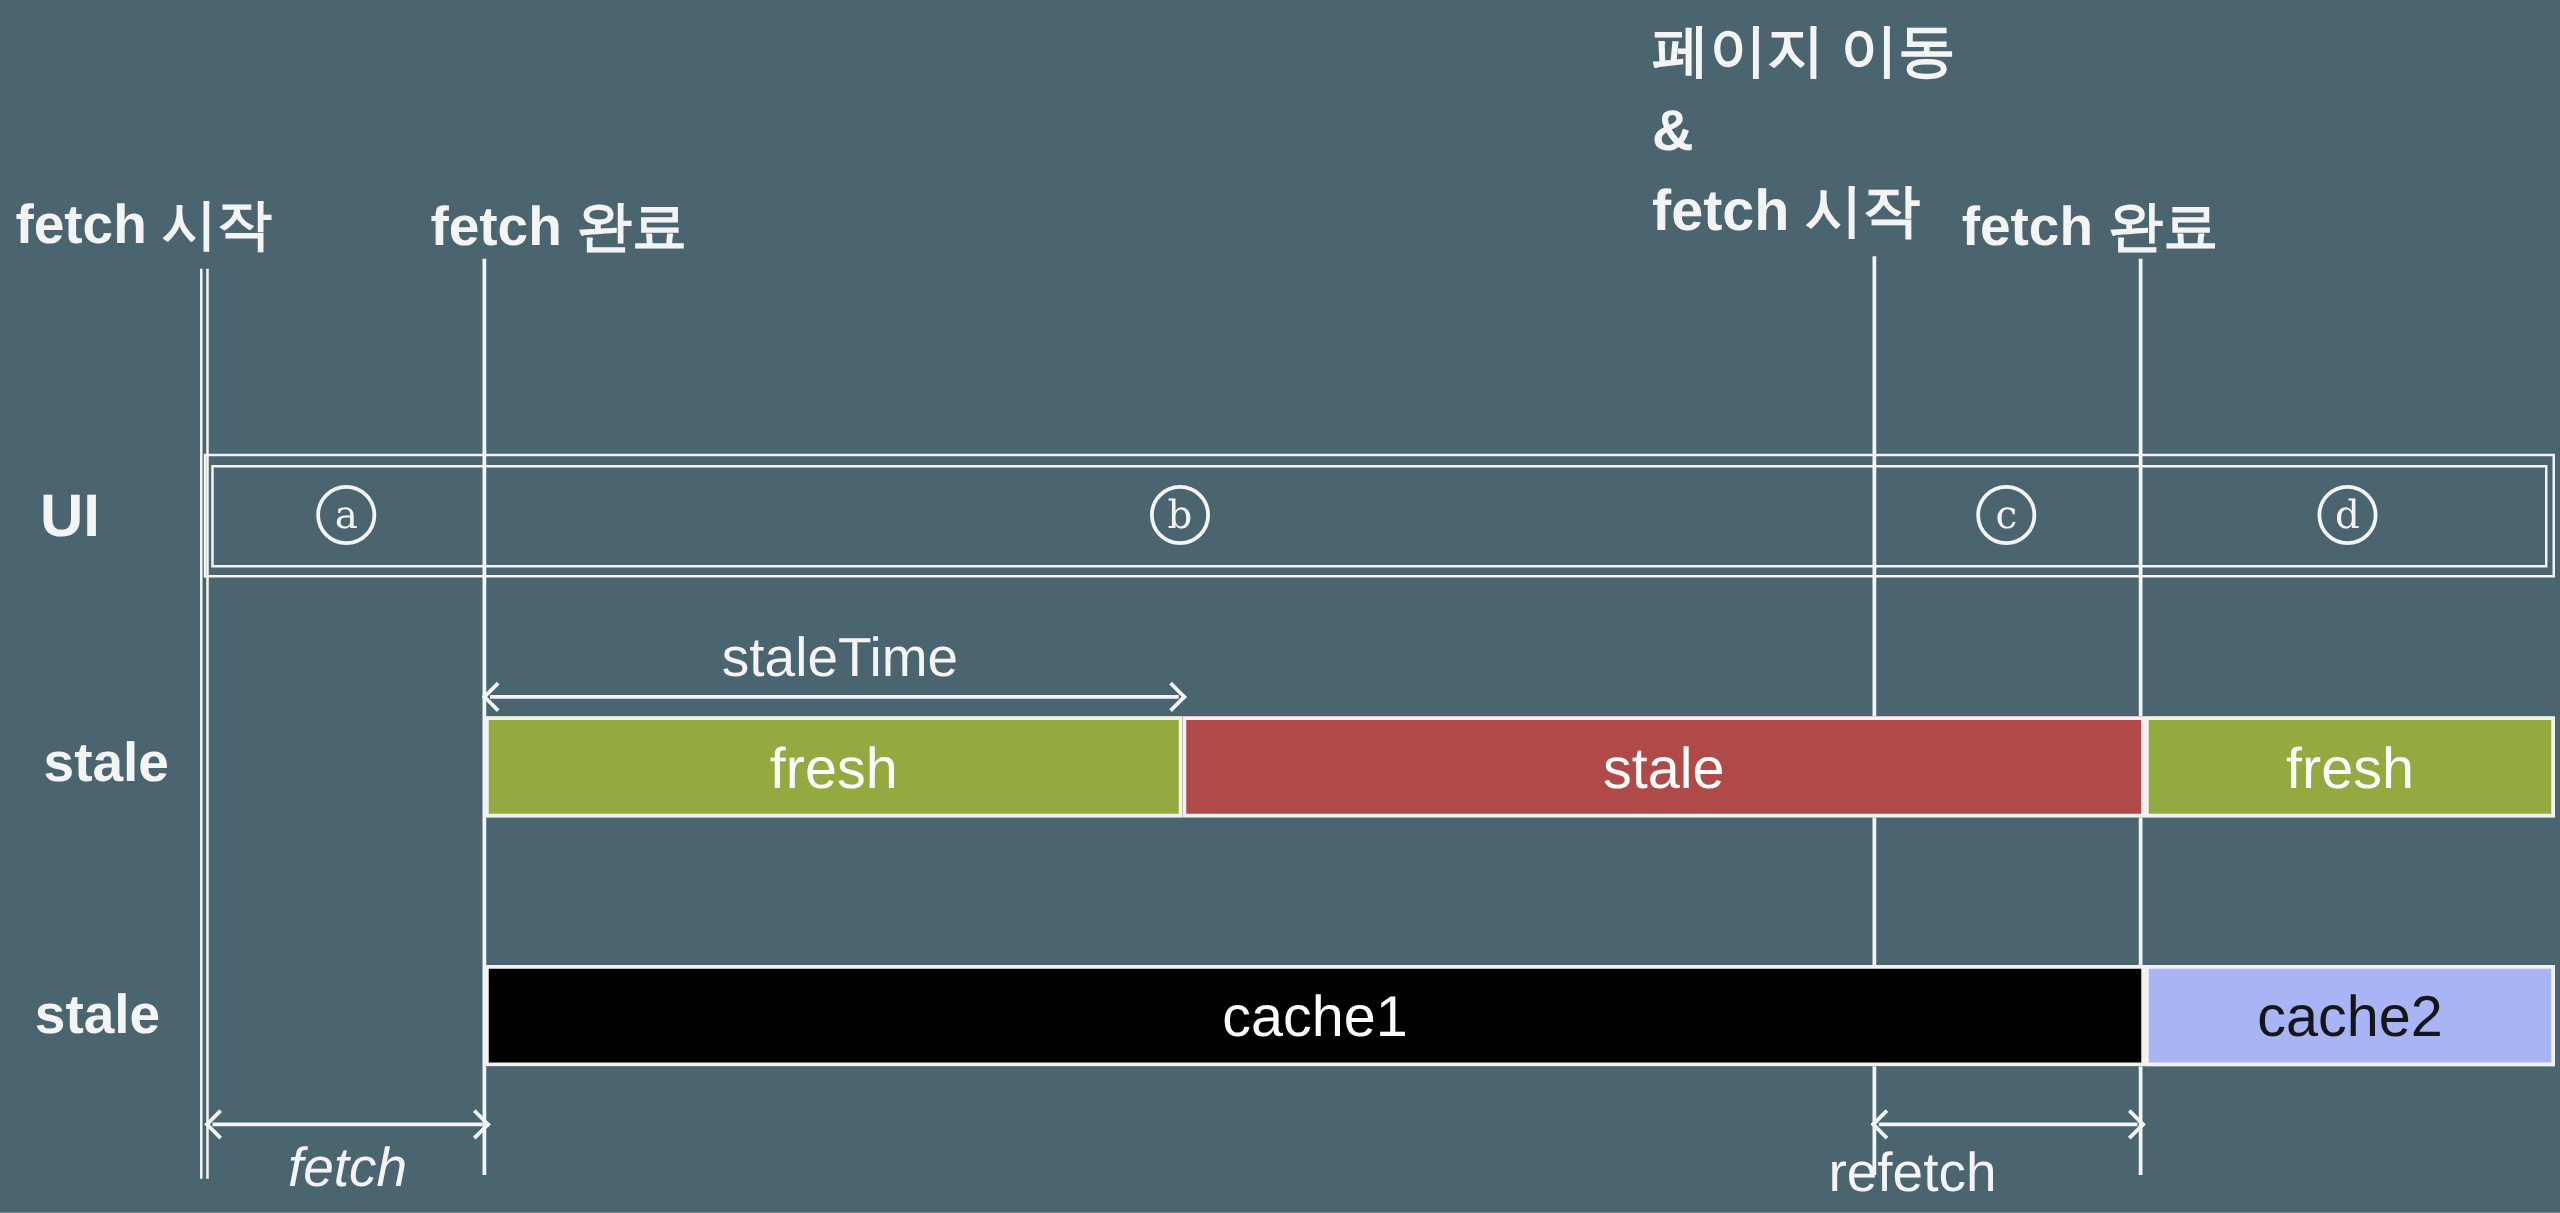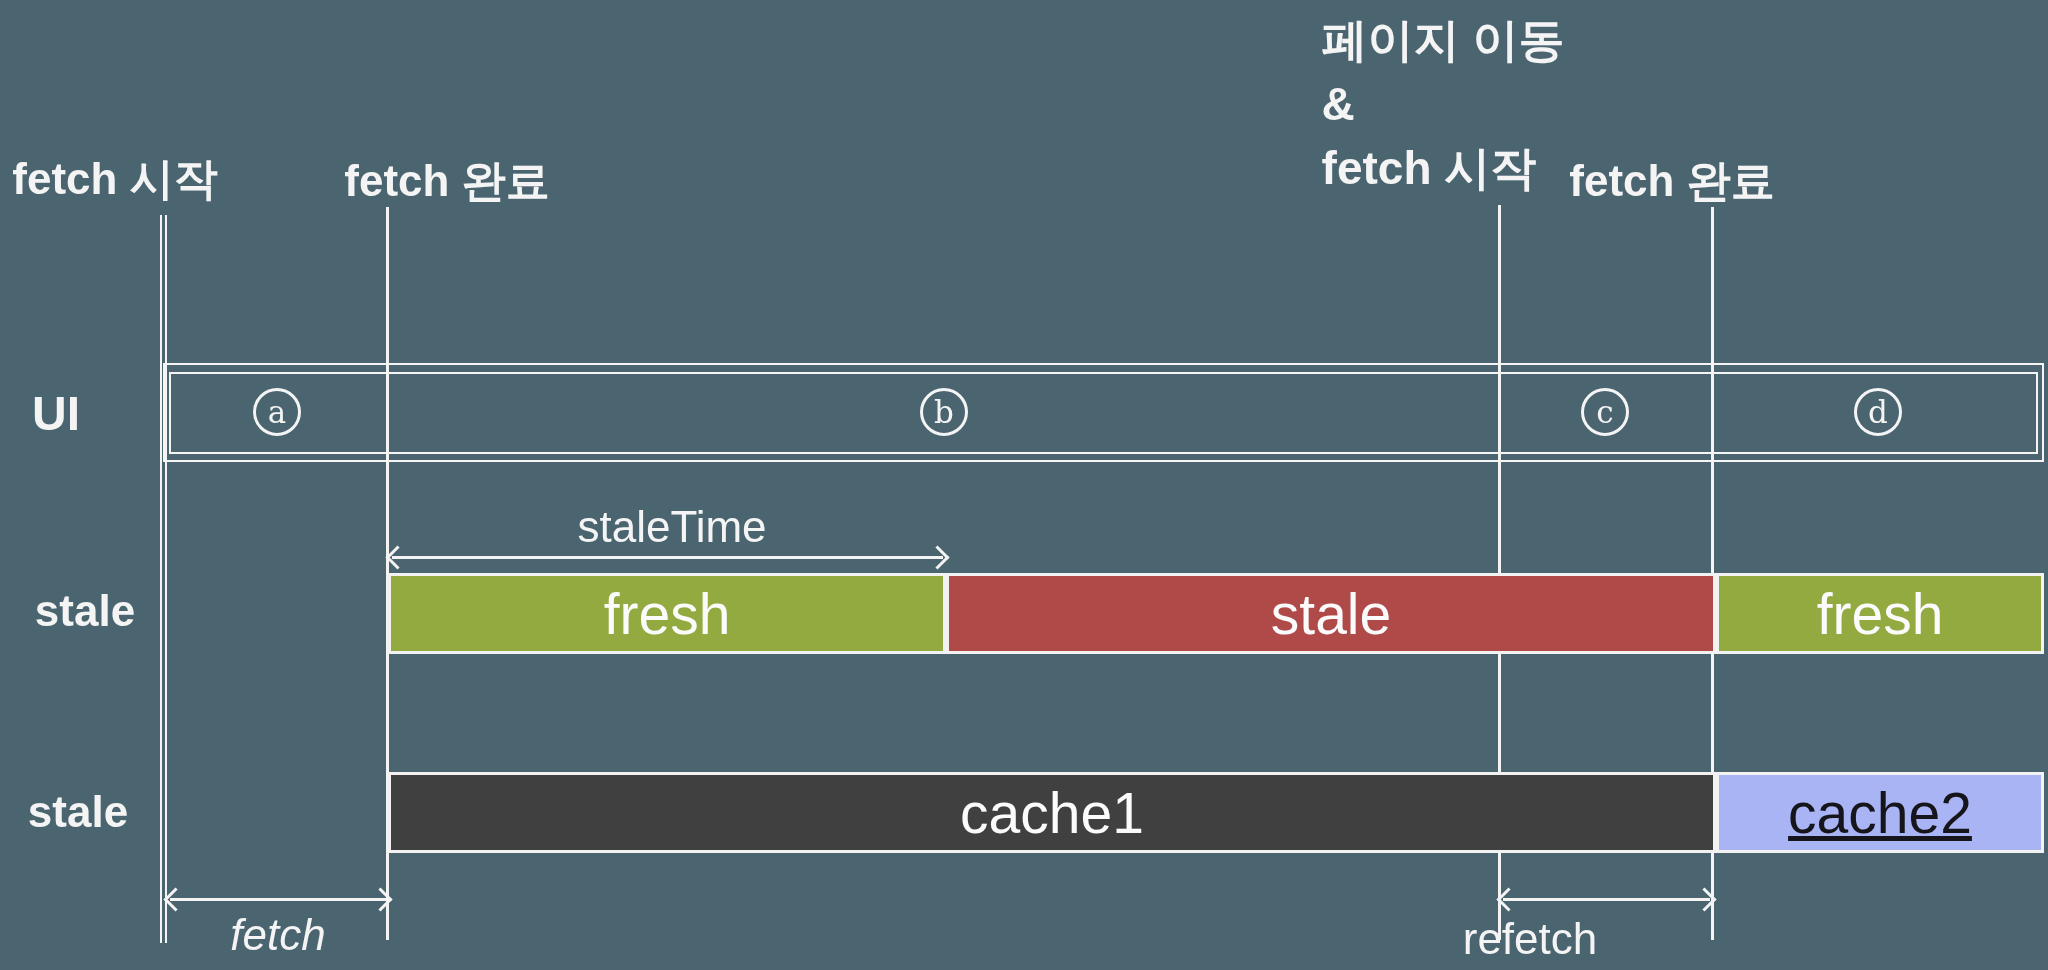--- a/index.html
+++ b/index.html
@@ -19,22 +19,22 @@
   .vline-double{position:absolute;width:7px;border-left:2px solid #f4f4f4;border-right:2px solid #f4f4f4;}
 
   
   .band{position:absolute;border:2px solid #f4f4f4;}
   .marker{position:absolute;width:48px;height:48px;border:3px solid #f4f4f4;border-radius:50%;
           transform:translate(-50%,-50%);display:flex;align-items:center;justify-content:center;
           color:#f4f4f4;font-family:"DejaVu Serif","Liberation Serif",serif;font-size:31px;line-height:1;}
 
   
   .bar{position:absolute;height:81px;border:3px solid #f2f2f2;display:flex;align-items:center;justify-content:center;
-       color:#fbfbfb;font-size:57px;}
-  .bar.dark-text{color:#15151b;text-decoration:underline;}
+       color:#fbfbfb;font-size:46px;}
+  .bar.dark-text{color:#15151b;}
 
   
   .harrow{position:absolute;height:0;border-top:3px solid #f4f4f4;}
   .ah{position:absolute;width:17px;height:17px;border-top:3px solid #f4f4f4;border-right:3px solid #f4f4f4;top:-10px;}
   .ah.r{right:-3px;transform:rotate(45deg);transform-origin:center;}
   .ah.l{left:-3px;transform:rotate(-135deg);transform-origin:center;}
 </style>
 </head>
 <body>
 
@@ -73,21 +73,21 @@
     <span>fresh</span>
   </div>
   <div class="bar" style="left: 946px; top: 573px; width: 770px; background-color: rgb(175, 74, 72);">
     <span>stale</span>
   </div>
   <div class="bar" style="left: 1716px; top: 573px; width: 328px; background-color: rgb(147, 170, 65);">
     <span>fresh</span>
   </div>
 
   <div class="lbl rowlbl" style="left:78px;top:812px;">stale</div>
-  <div class="bar" style="left: 388px; top: 772px; width: 1328px; background-color: #404040;">
+  <div class="bar" style="left: 388px; top: 772px; width: 1328px; background-color: #000000;">
     <span>cache1</span>
   </div>
   <div class="bar dark-text" style="left: 1716px; top: 772px; width: 328px; background-color: rgb(169, 180, 244);">
     <span>cache2</span>
   </div>
 
   <div class="harrow" style="left:170px;top:898px;width:216px;">
     <span class="ah l"></span>
     <span class="ah r"></span>
   </div>

